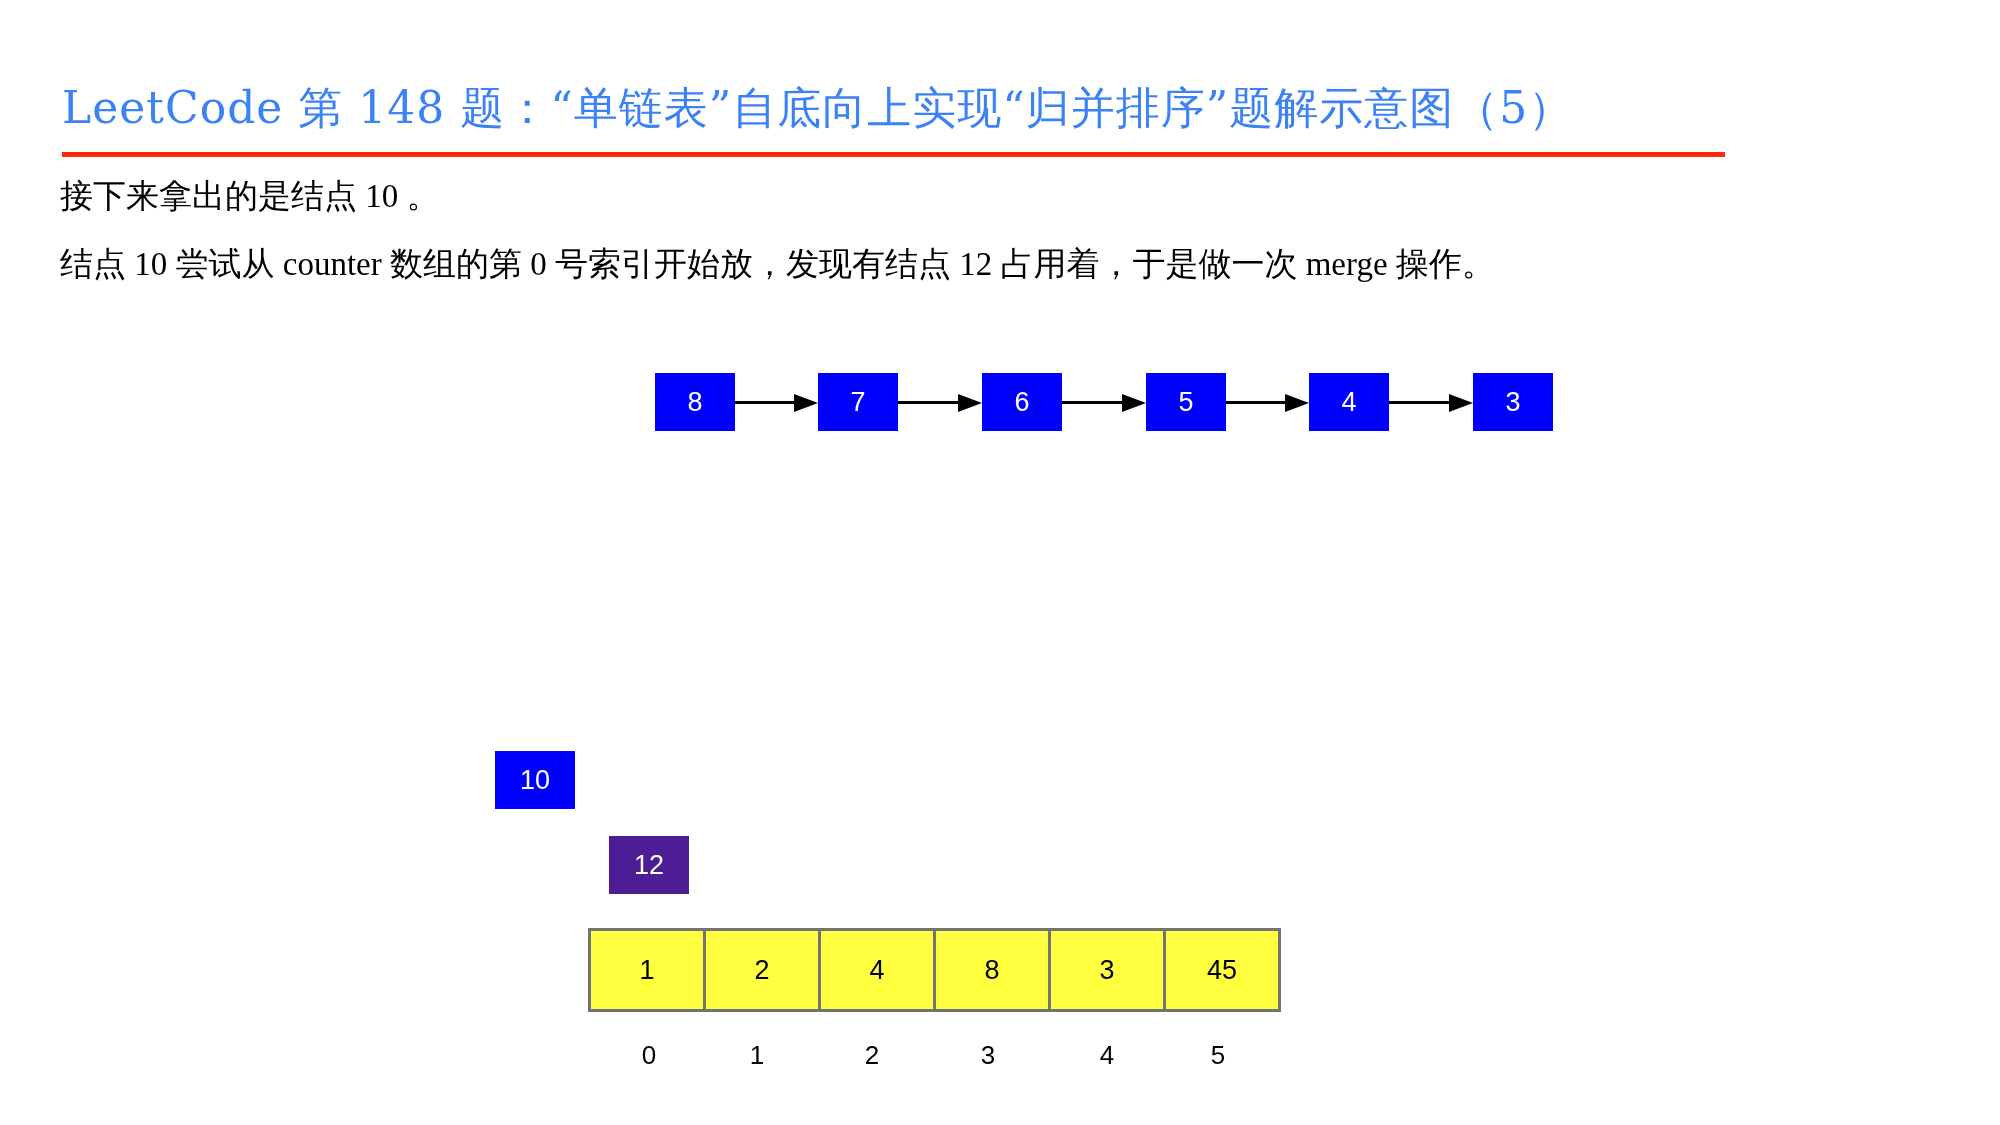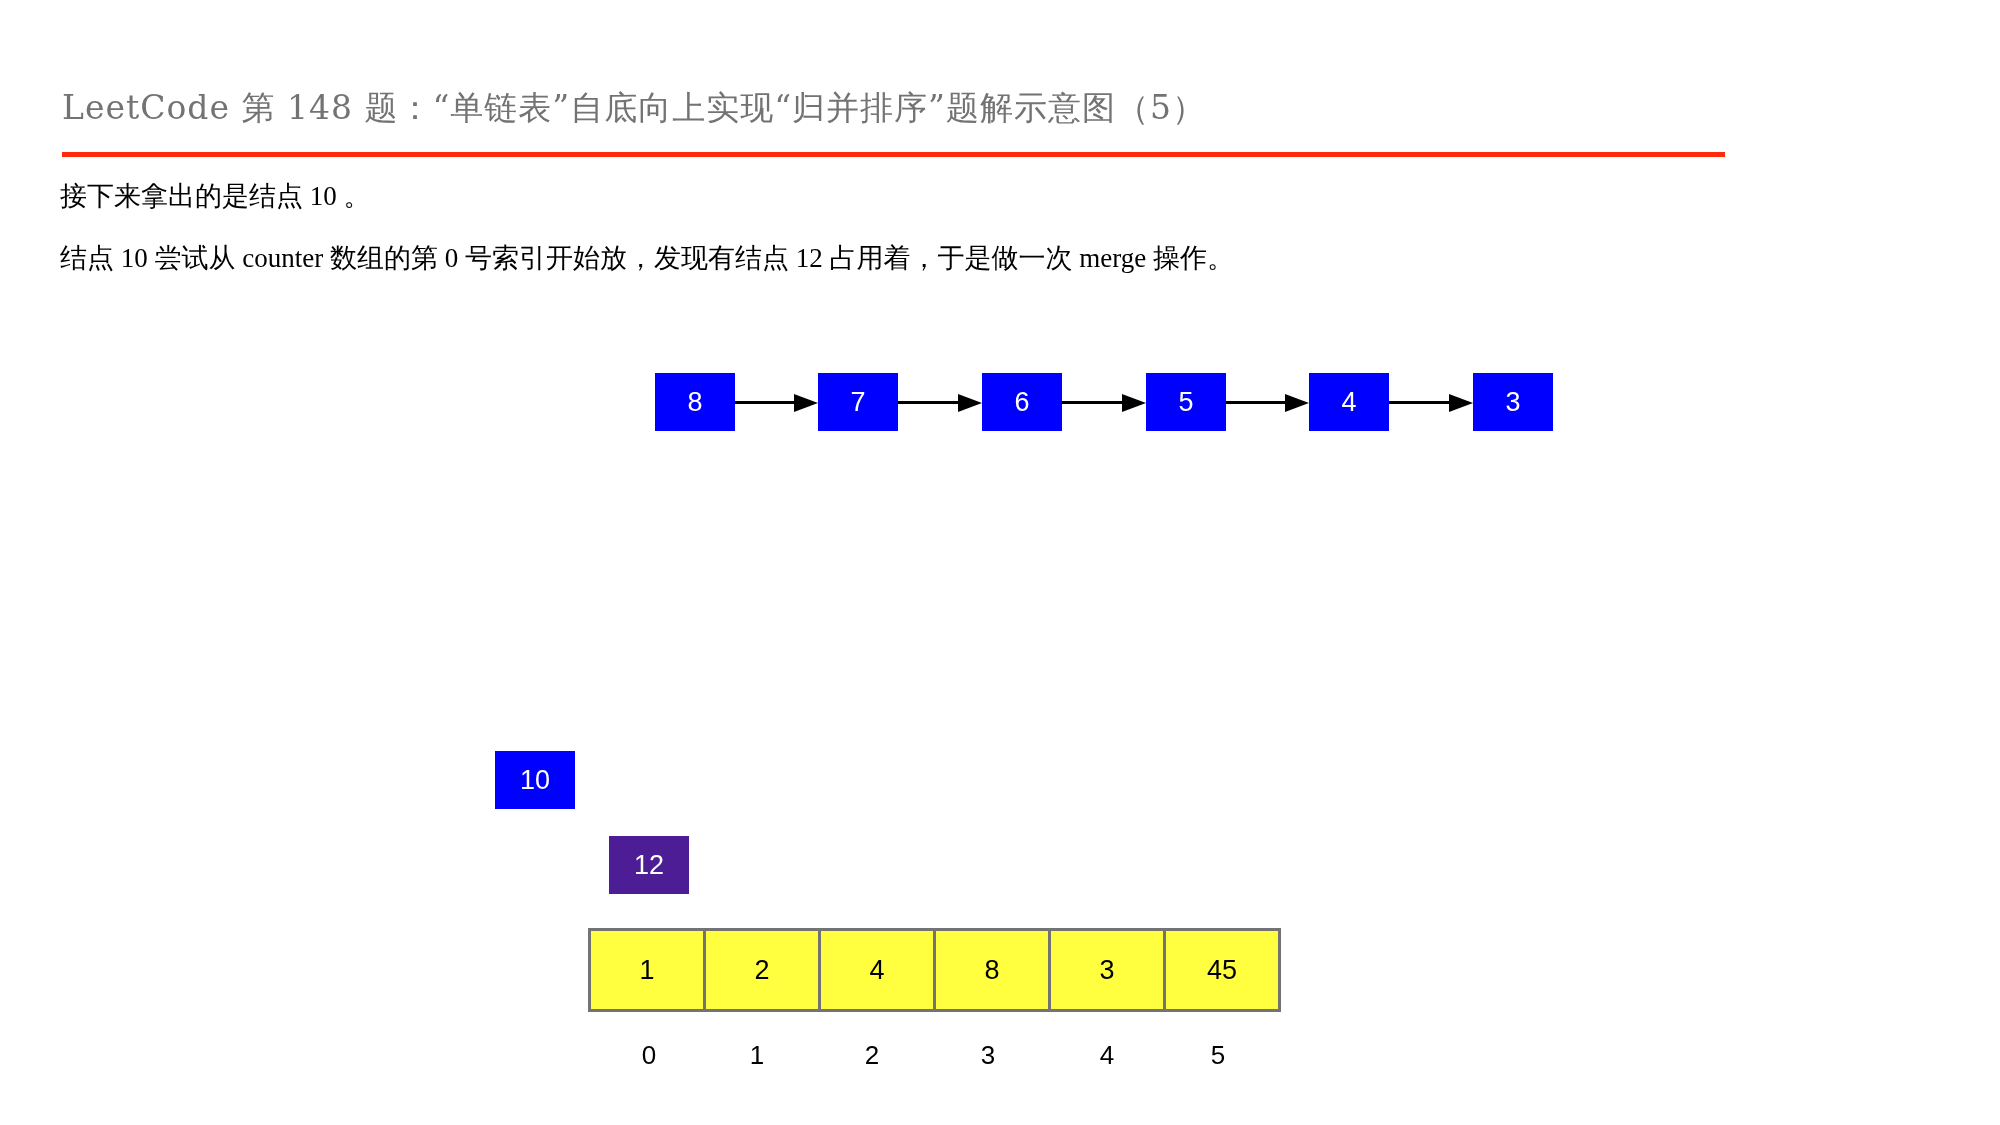--- a/index.html
+++ b/index.html
@@ -1,30 +1,30 @@
 <!DOCTYPE html>
 <html><head>
   <meta charset="utf-8">
   <style>
     html, body { margin:0; padding:0; background:#ffffff; }
     body { width:2000px; height:1125px; position:relative; overflow:hidden; }
     .title {
       position:absolute; left:62px; top:78px;
       font-family:"DejaVu Serif", "Liberation Serif", serif;
-      font-size:33px; line-height:60px; color:#737373; white-space:nowrap;
+      font-size:44px; line-height:60px; color:#3b82f6; white-space:nowrap;
       letter-spacing:1px;
     }
     .rule { position:absolute; left:62px; top:152px; width:1663px; height:5px; background:#ff2a0a; }
     .para {
       position:absolute; left:60px;
       font-family:"Liberation Serif", "DejaVu Serif", serif;
-      font-size:27px; line-height:40px; color:#000; white-space:nowrap;
+      font-size:33px; line-height:40px; color:#000; white-space:nowrap;
     }
     .p1 { top:176px; }
-    .p2 { top:238px; }
+    .p2 { top:244px; }
     .node {
       position:absolute; width:80px; height:58px;
       display:flex; align-items:center; justify-content:center;
       font-family:"Liberation Sans", "DejaVu Sans", sans-serif;
       font-size:27px; color:#ffffff;
     }
     .node.blue { background:#0000ff; }
     .node.red { background:#4c1d95; }
     .arrow { position:absolute; top:394px; height:18px; }
     .arrow .shaft { position:absolute; left:0; top:7px; height:3px; background:#000; }

